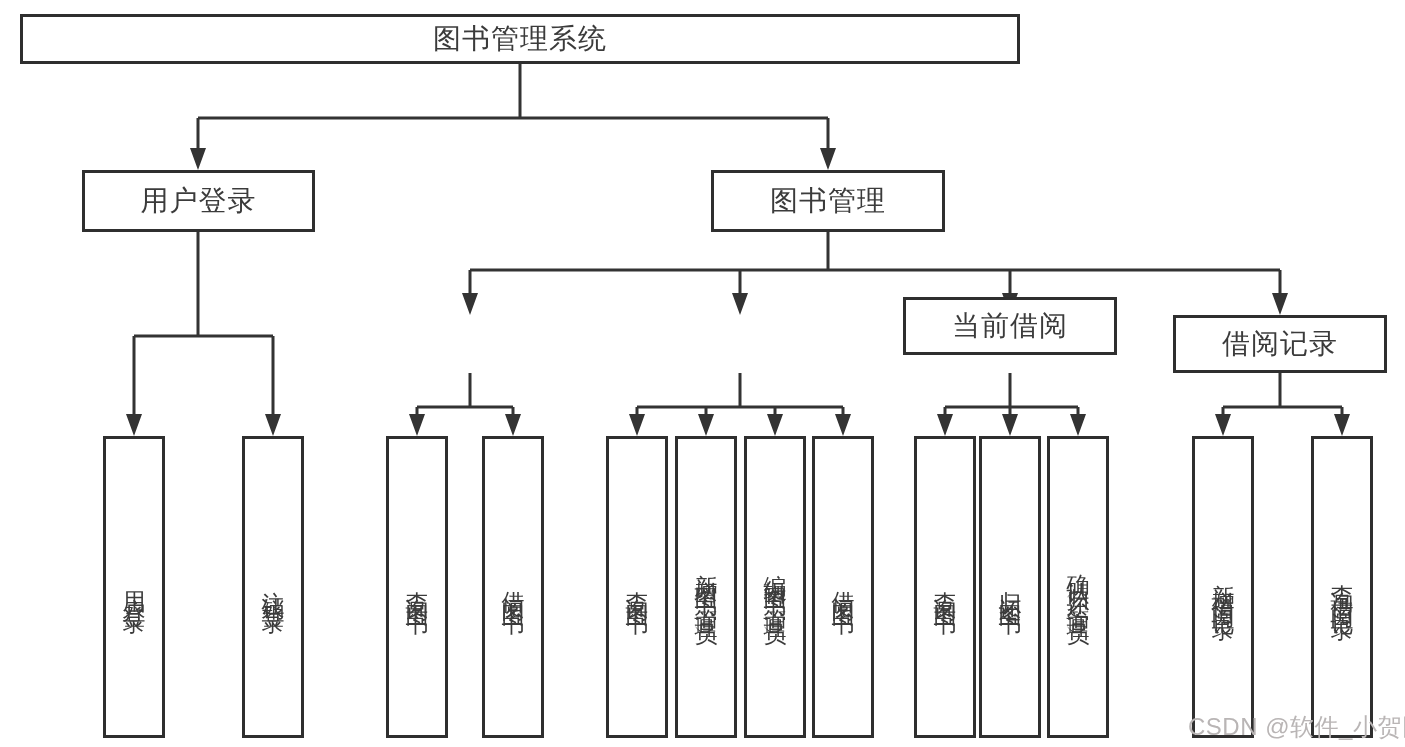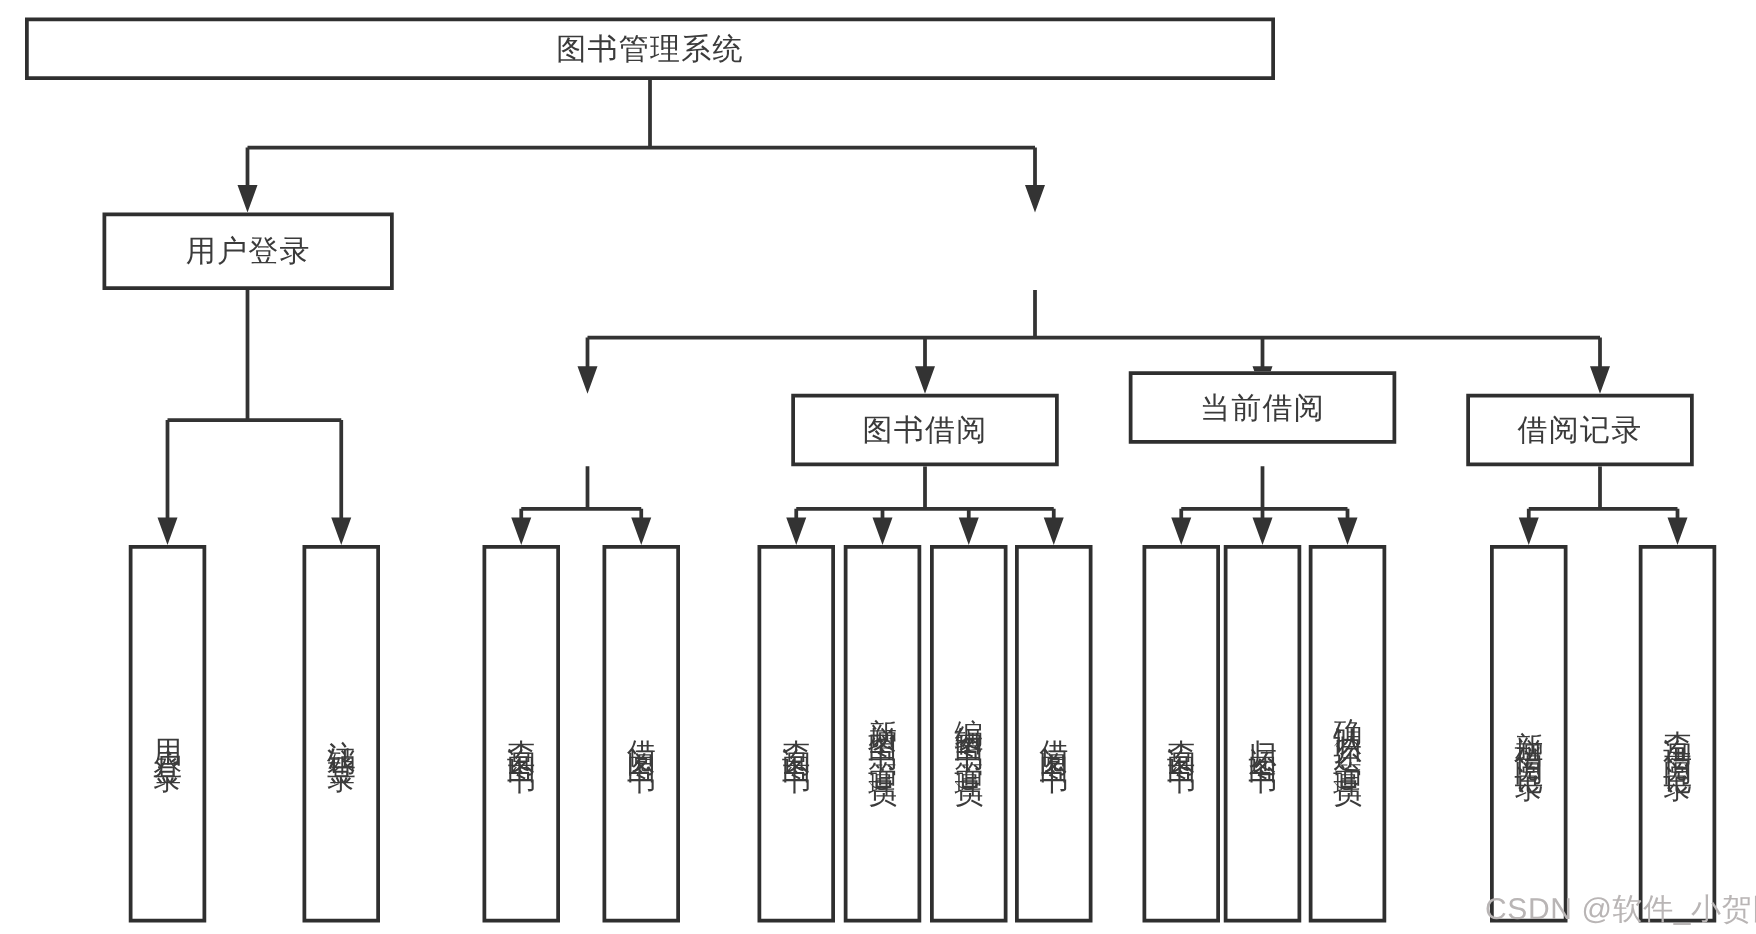--- a/index.html
+++ b/index.html
@@ -7,21 +7,21 @@
     width:1405px;height:747px;position:relative;background:#ffffff;
     font-family:"Liberation Sans",sans-serif;overflow:hidden;
   }
   .canvas{position:absolute;inset:0;}
   .connectors{position:absolute;left:0;top:0;pointer-events:none;}
   .node{
     position:absolute;box-sizing:border-box;border:3px solid #2f2f2f;
     background:#ffffff;display:flex;align-items:center;justify-content:center;
     color:#3b3b3b;
   }
-  .hlabel{font-size:24px;letter-spacing:1px;white-space:nowrap;}
+  .hlabel{font-size:28px;letter-spacing:1px;white-space:nowrap;}
   .vtext{
     writing-mode:vertical-rl;text-orientation:mixed;
     font-size:23px;letter-spacing:7px;line-height:1;
     color:#3b3b3b;white-space:nowrap;
   }
   .watermark{
     position:absolute;left:1188px;top:711px;font-size:24px;
     color:#b9b5b5;white-space:nowrap;letter-spacing:0.5px;
   }
 </style>
@@ -50,28 +50,28 @@
              M1334 414 L1350 414 L1342 436 Z" fill="#333333" stroke="none"></path>
   </svg>
 
   <div class="node" style="left:20px;top:14px;width:1000px;height:50px">
     <span class="hlabel">图书管理系统</span>
   </div>
 
   <div class="node" style="left:82px;top:170px;width:233px;height:62px">
     <span class="hlabel">用户登录</span>
   </div>
+  <div class="node" style="left:711px;top:170px;width:234px;height:62px">
+    <span class="hlabel">图书管理</span>
+  </div>
 
-  <div class="node" style="left:633px;top:315px;width:214px;height:58px">
-    <span class="hlabel">图书借阅</span>
-  </div>
   <div class="node" style="left:903px;top:297px;width:214px;height:58px">
     <span class="hlabel">当前借阅</span>
   </div>
-  <div class="node" style="left:1173px;top:315px;width:182px;height:58px">
+  <div class="node" style="left:1173px;top:315px;width:214px;height:58px">
     <span class="hlabel">借阅记录</span>
   </div>
 
   <div class="node" style="left:103px;top:436px;width:62px;height:302px">
     <span class="vtext">用户登录</span>
   </div>
   <div class="node" style="left:242px;top:436px;width:62px;height:302px">
     <span class="vtext">注销登录</span>
   </div>
 

